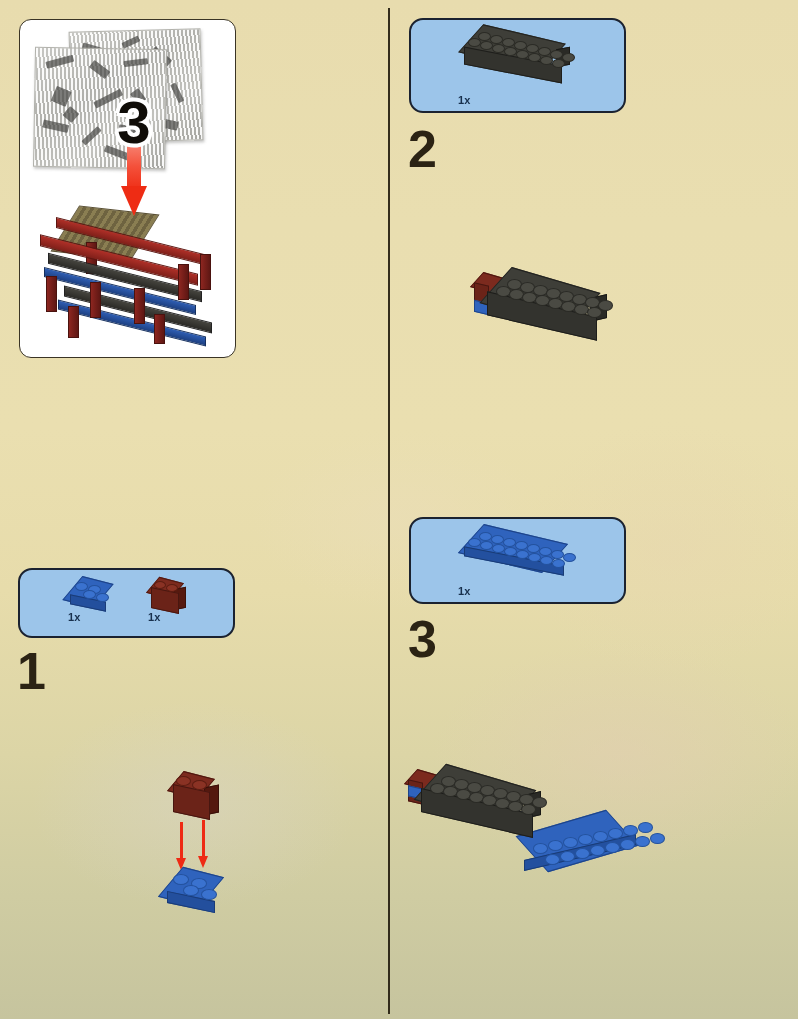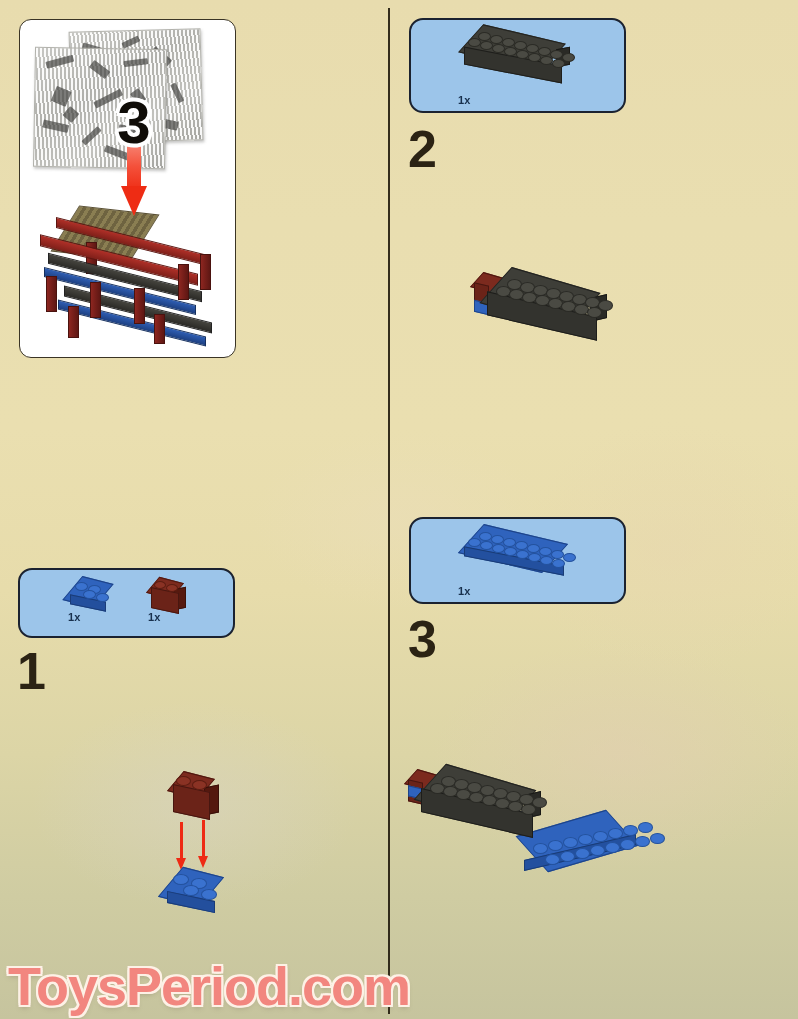--- a/index.html
+++ b/index.html
@@ -647,15 +647,14 @@
     <div class="stud-g" style="left:43px;top:11px;"></div>
     <div class="stud-g" style="left:56px;top:14px;"></div>
     <div class="stud-g" style="left:69px;top:17px;"></div>
     <div class="stud-g" style="left:82px;top:20px;"></div>
     <div class="stud-g" style="left:95px;top:23px;"></div>
     <div class="stud-g" style="left:108px;top:26px;"></div>
     <div class="stud-g" style="left:121px;top:29px;"></div>
     <div class="stud-g" style="left:134px;top:32px;"></div>
   </div>
 
-  <div class="watermark">ToysPeriod.com</div>
 
 </div>
 
 </body></html>

